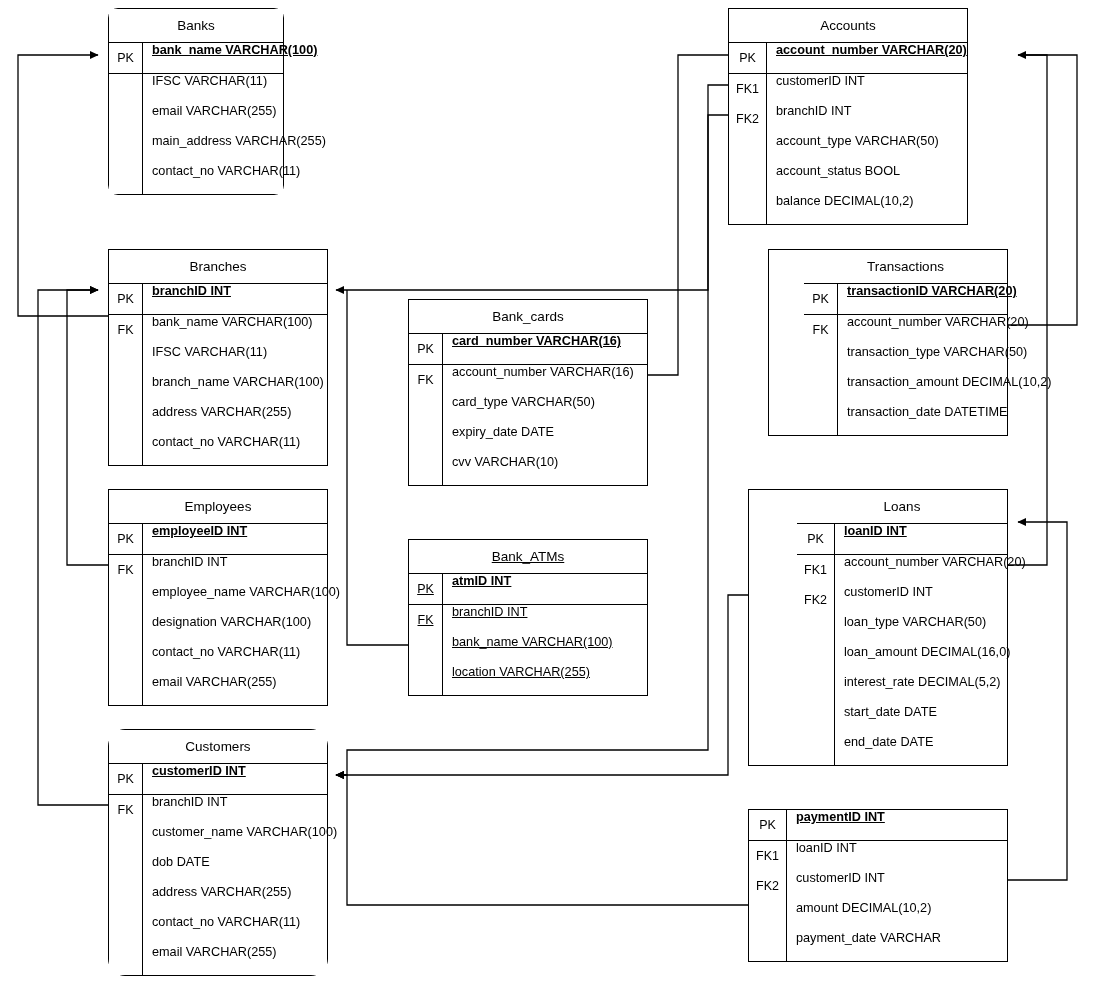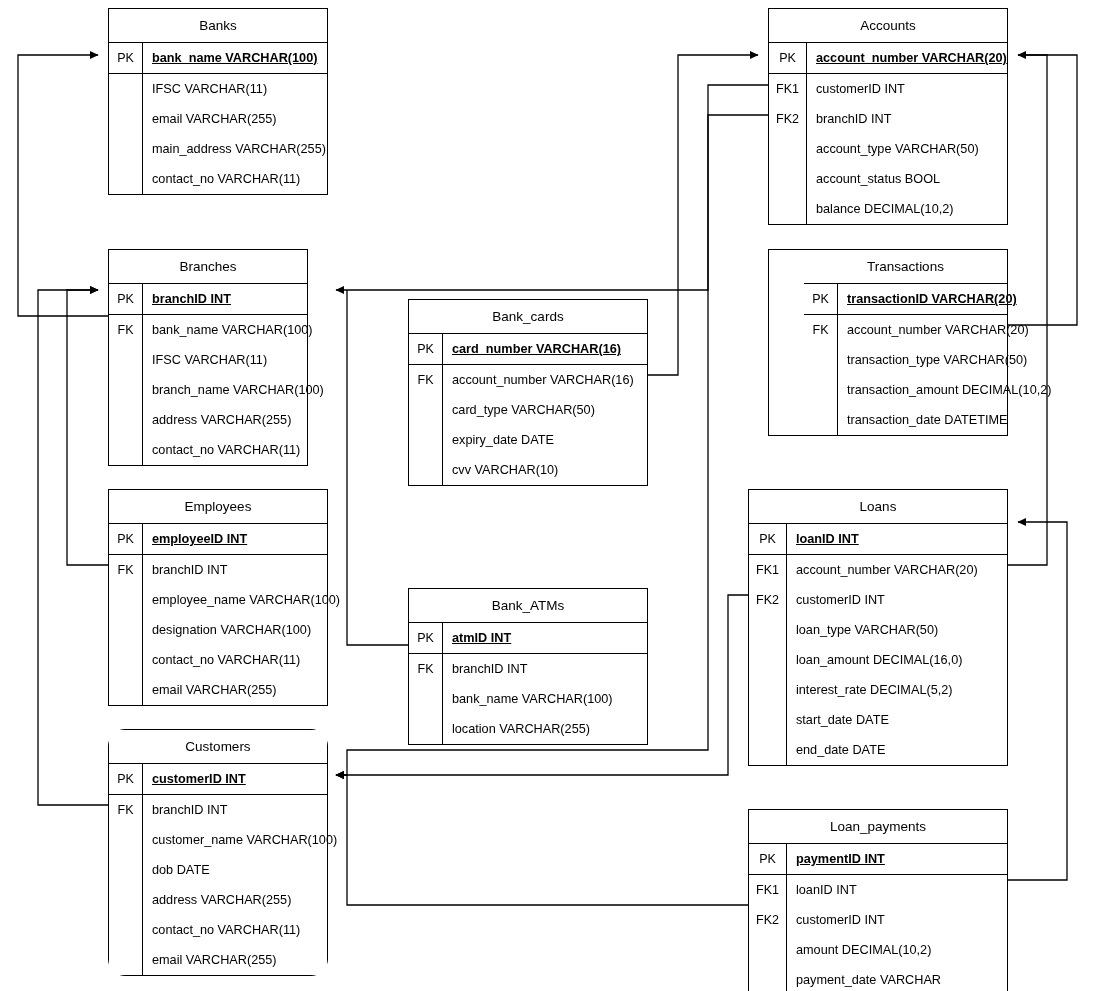--- a/index.html
+++ b/index.html
@@ -3,21 +3,21 @@
 <meta charset="utf-8">
 <style>
   html,body{margin:0;padding:0;background:#ffffff;}
   body{font-family:"Liberation Sans",sans-serif;}
   #canvas{position:relative;width:1096px;height:991px;background:#ffffff;overflow:hidden;}
   svg#wires{position:absolute;left:0;top:0;width:1096px;height:991px;pointer-events:none;}
   .entity{position:absolute;border:1.4px solid #000;background:#fff;box-sizing:border-box;z-index:2;}
   .ent-title{height:33px;line-height:33px;text-align:center;font-size:13.5px;color:#000;
              border-bottom:1.4px solid #000;background:#fff;}
   .ent-body{display:block;}
-  .attr-row{display:flex;align-items:center;min-height:30px;background:#fff;}
+  .attr-row{display:flex;align-items:flex-start;min-height:30px;background:#fff;}
   .attr-row.sep{border-bottom:1.4px solid #000;}
   .keycell{width:34px;min-width:34px;flex:0 0 34px;align-self:stretch;display:flex;align-items:center;
            justify-content:center;font-size:12.5px;color:#000;border-right:1.4px solid #000;
            box-sizing:border-box;}
   .keycell.wide{width:38px;min-width:38px;flex:0 0 38px;}
   .attrcell{flex:1;padding-left:9px;font-size:12.7px;color:#000;white-space:nowrap;}
   .attrcell.pk{text-decoration:underline;font-weight:bold;}
 </style>
 </head>
 <body>
@@ -52,21 +52,21 @@
 
       <path d="M768,85 L708,85 L708,85 L708,750 L347,750 L347,775 L336,775" marker-end="url(#arw)"></path>
 
       <path d="M748,595 L728,595 L728,775 L336,775" marker-end="url(#arw)"></path>
 
       <path d="M748,905 L347,905 L347,775 L336,775" marker-end="url(#arw)"></path>
     </g>
   </svg>
 
   <div id="entity-layer">
-      <div class="entity" style="left: 108px; top: 8px; width: 220px;">
+      <div class="entity" style="left: 108px; top: 8px; width: 176px; border-radius: 10px;">
         <div class="ent-title">Banks</div>
         <div class="ent-body">
           <div class="attr-row sep">
             <div class="keycell">PK</div>
             <div class="attrcell pk">bank_name VARCHAR(100)</div>
           </div>
           <div class="attr-row">
             <div class="keycell"></div>
             <div class="attrcell">IFSC VARCHAR(11)</div>
           </div>
@@ -77,21 +77,21 @@
           <div class="attr-row">
             <div class="keycell"></div>
             <div class="attrcell">main_address VARCHAR(255)</div>
           </div>
           <div class="attr-row">
             <div class="keycell"></div>
             <div class="attrcell">contact_no VARCHAR(11)</div>
           </div>
         </div>
       </div>
-      <div class="entity" style="left: 108px; top: 249px; width: 200px;">
+      <div class="entity" style="left: 108px; top: 249px; width: 220px;">
         <div class="ent-title">Branches</div>
         <div class="ent-body">
           <div class="attr-row sep">
             <div class="keycell">PK</div>
             <div class="attrcell pk">branchID INT</div>
           </div>
           <div class="attr-row">
             <div class="keycell">FK</div>
             <div class="attrcell">bank_name VARCHAR(100)</div>
           </div>
@@ -193,42 +193,42 @@
           <div class="attr-row">
             <div class="keycell"></div>
             <div class="attrcell">expiry_date DATE</div>
           </div>
           <div class="attr-row">
             <div class="keycell"></div>
             <div class="attrcell">cvv VARCHAR(10)</div>
           </div>
         </div>
       </div>
-      <div class="entity" style="left: 408px; top: 588px; width: 240px;">
+      <div class="entity" style="left: 408px; top: 539px; width: 240px; text-decoration: underline;">
         <div class="ent-title">Bank_ATMs</div>
         <div class="ent-body">
           <div class="attr-row sep">
             <div class="keycell">PK</div>
             <div class="attrcell pk">atmID INT</div>
           </div>
           <div class="attr-row">
             <div class="keycell">FK</div>
             <div class="attrcell">branchID INT</div>
           </div>
           <div class="attr-row">
             <div class="keycell"></div>
             <div class="attrcell">bank_name VARCHAR(100)</div>
           </div>
           <div class="attr-row">
             <div class="keycell"></div>
             <div class="attrcell">location VARCHAR(255)</div>
           </div>
         </div>
       </div>
-      <div class="entity" style="left: 768px; top: 8px; width: 240px;">
+      <div class="entity" style="left: 728px; top: 8px; width: 240px;">
         <div class="ent-title">Accounts</div>
         <div class="ent-body">
           <div class="attr-row sep">
             <div class="keycell wide">PK</div>
             <div class="attrcell pk">account_number VARCHAR(20)</div>
           </div>
           <div class="attr-row">
             <div class="keycell wide">FK1</div>
             <div class="attrcell">customerID INT</div>
           </div>
@@ -268,21 +268,21 @@
           <div class="attr-row">
             <div class="keycell"></div>
             <div class="attrcell">transaction_amount DECIMAL(10,2)</div>
           </div>
           <div class="attr-row">
             <div class="keycell"></div>
             <div class="attrcell">transaction_date DATETIME</div>
           </div>
         </div>
       </div>
-      <div class="entity" style="left: 748px; top: 489px; width: 260px;">
+      <div class="entity" style="left: 748px; top: 489px; width: 260px; padding-left: 48px;">
         <div class="ent-title">Loans</div>
         <div class="ent-body">
           <div class="attr-row sep">
             <div class="keycell wide">PK</div>
             <div class="attrcell pk">loanID INT</div>
           </div>
           <div class="attr-row">
             <div class="keycell wide">FK1</div>
             <div class="attrcell">account_number VARCHAR(20)</div>
           </div>
@@ -306,21 +306,20 @@
             <div class="keycell wide"></div>
             <div class="attrcell">start_date DATE</div>
           </div>
           <div class="attr-row">
             <div class="keycell wide"></div>
             <div class="attrcell">end_date DATE</div>
           </div>
         </div>
       </div>
       <div class="entity" style="left: 748px; top: 809px; width: 260px;">
-        <div class="ent-title">Loan_payments</div>
         <div class="ent-body">
           <div class="attr-row sep">
             <div class="keycell wide">PK</div>
             <div class="attrcell pk">paymentID INT</div>
           </div>
           <div class="attr-row">
             <div class="keycell wide">FK1</div>
             <div class="attrcell">loanID INT</div>
           </div>
           <div class="attr-row">

